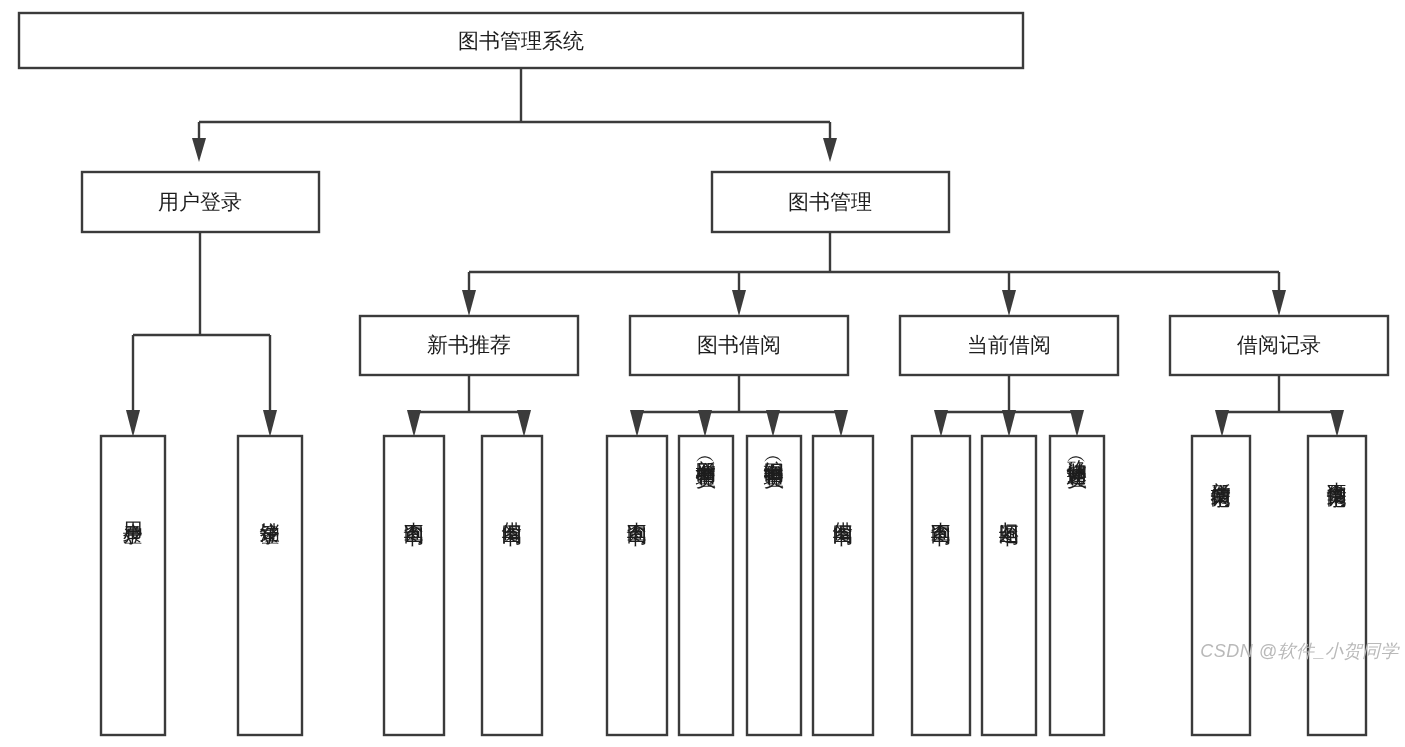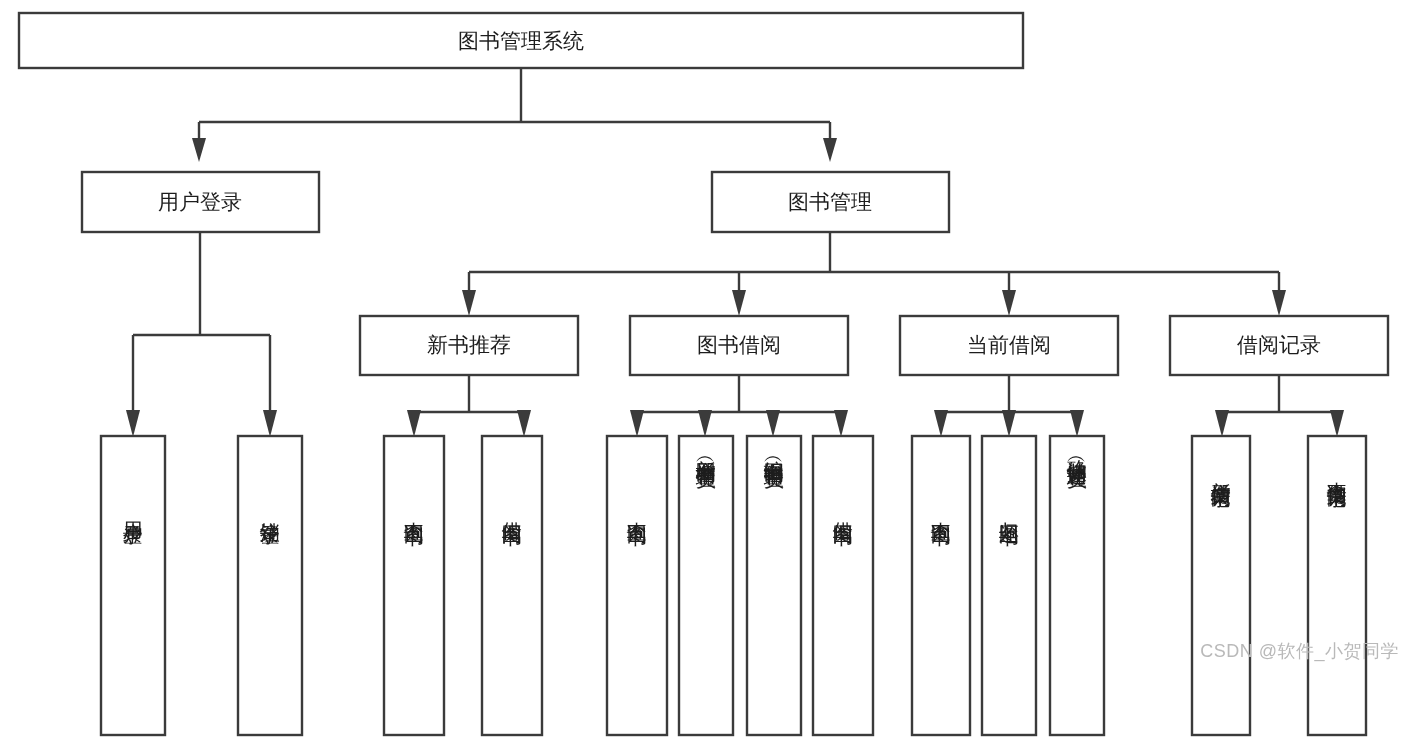--- a/index.html
+++ b/index.html
@@ -67,20 +67,21 @@
   }
   .watermark {
     position: absolute;
     right: 6px;
     bottom: 6px;
     font-family: "Liberation Sans", "DejaVu Sans", sans-serif;
     font-size: 18px;
     color: #b9b9b9;
     white-space: nowrap;
     letter-spacing: 0.5px;
+    font-style: italic;
   }
 </style>
 </head>
 <body>
 
 <div id="diagram-root">
 
   <svg id="flow-svg" viewBox="0 0 1405 747">
 
     <g>

